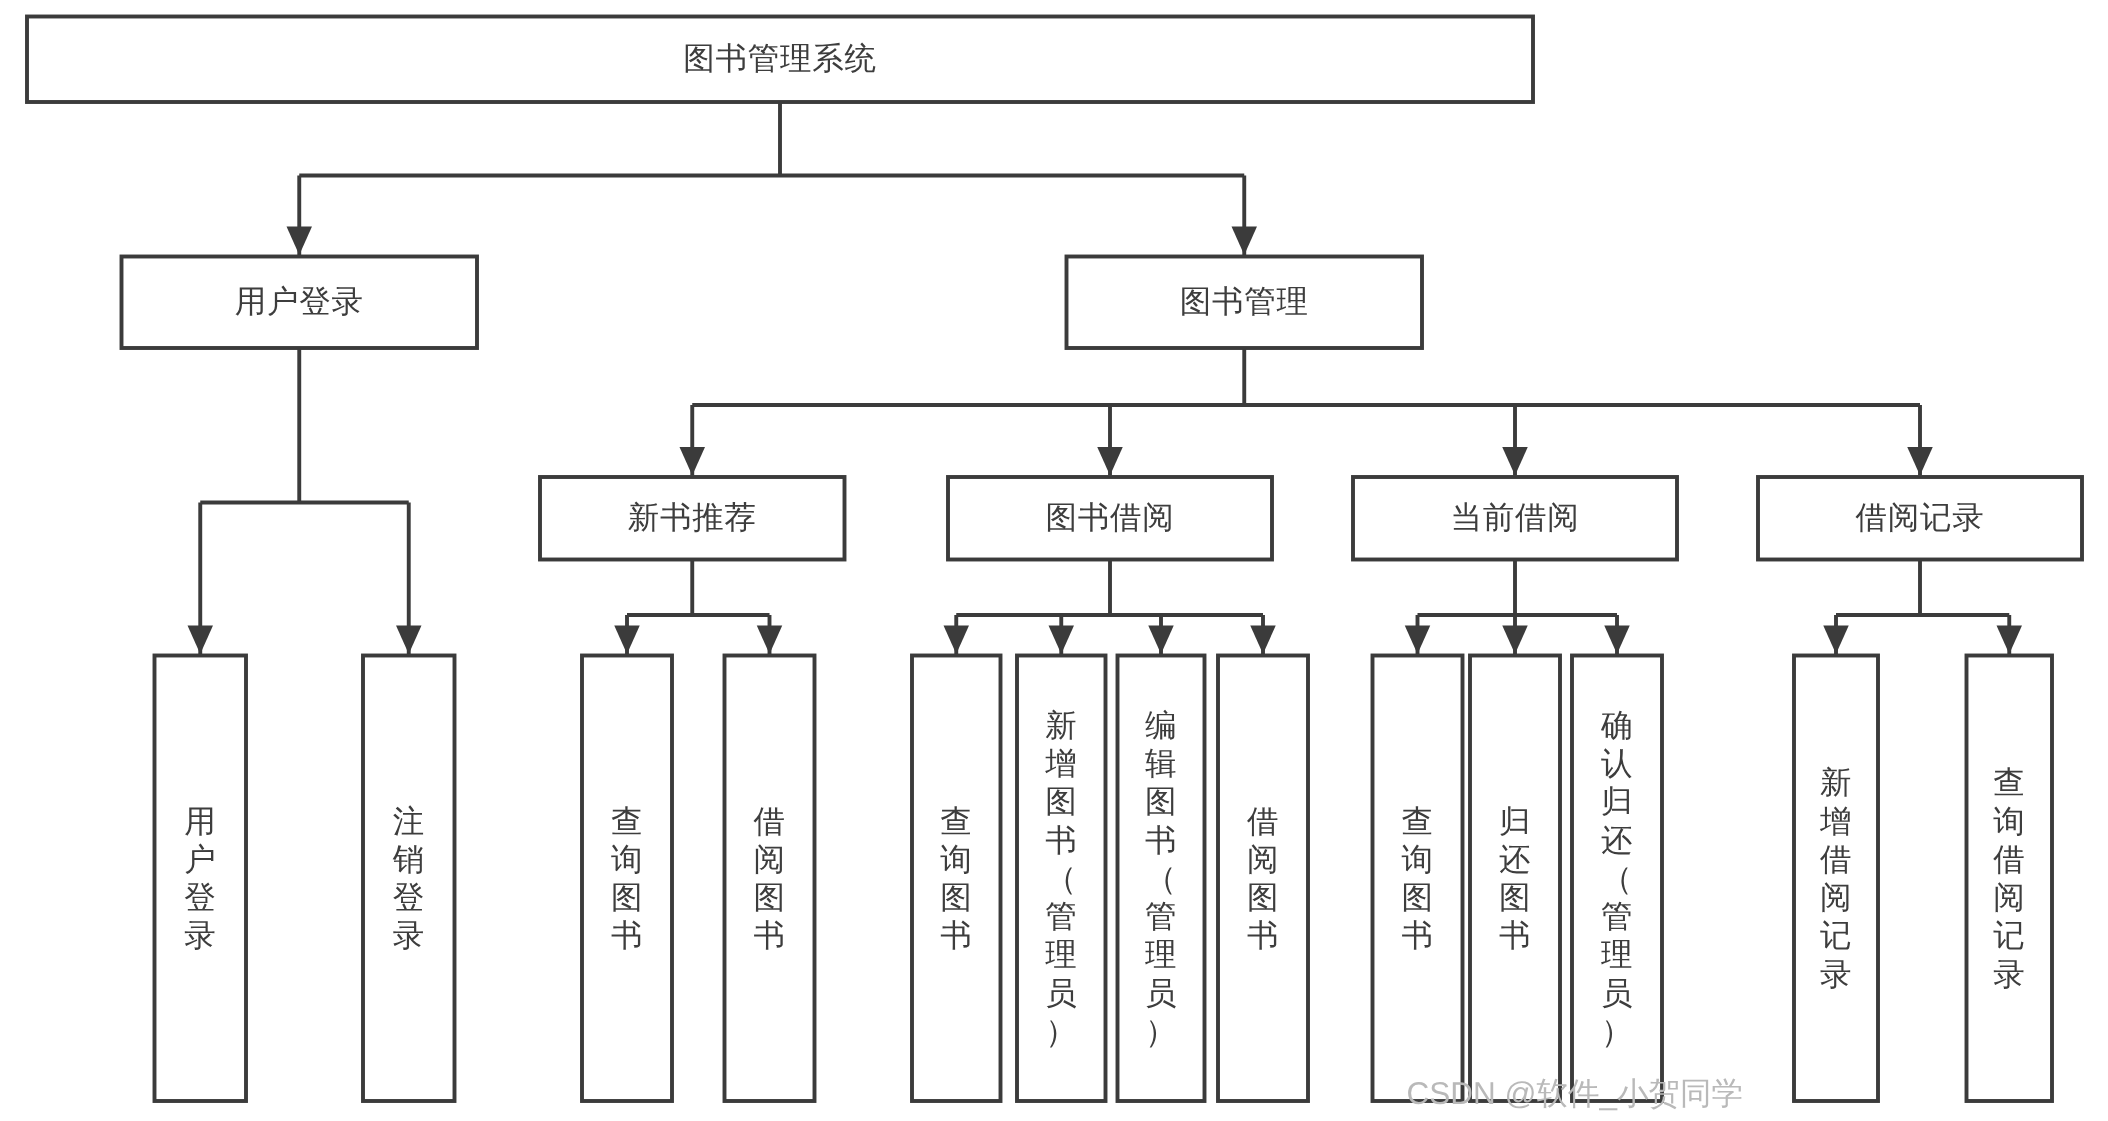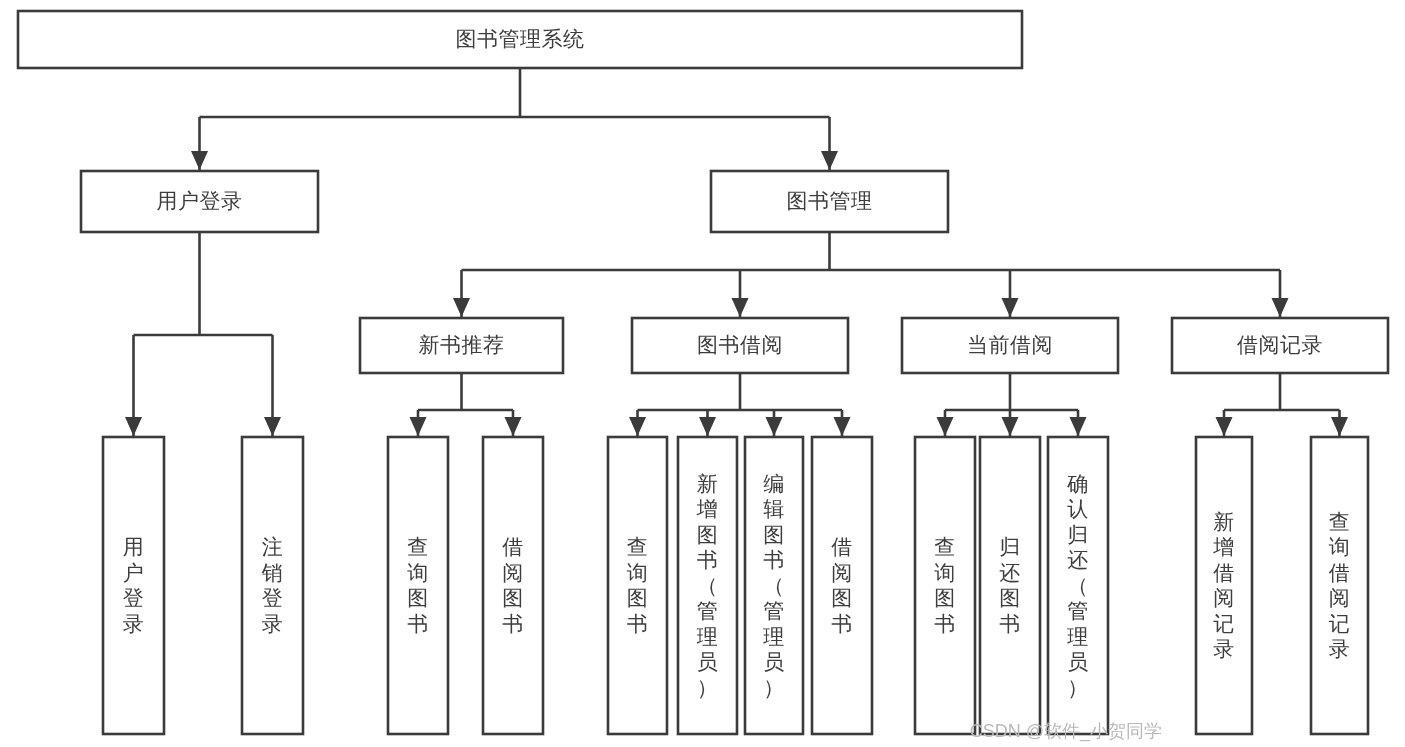--- a/index.html
+++ b/index.html
@@ -49,21 +49,21 @@
   }
   .arrow-head {
     fill: #3b3b3b;
     stroke: none;
   }
   .watermark {
     position: absolute;
     right: 8px;
     bottom: 4px;
     font-family: "Liberation Sans", "DejaVu Sans", sans-serif;
-    font-size: 18px;
+    font-size: 21px;
     color: #b9b9b9;
     white-space: nowrap;
     user-select: none;
   }
 </style>
 </head>
 <body>
 
 <div id="chart-root">
   <svg id="diagram-svg" width="1405" height="747" viewBox="0 0 1405 747" xmlns="http://www.w3.org/2000/svg">

